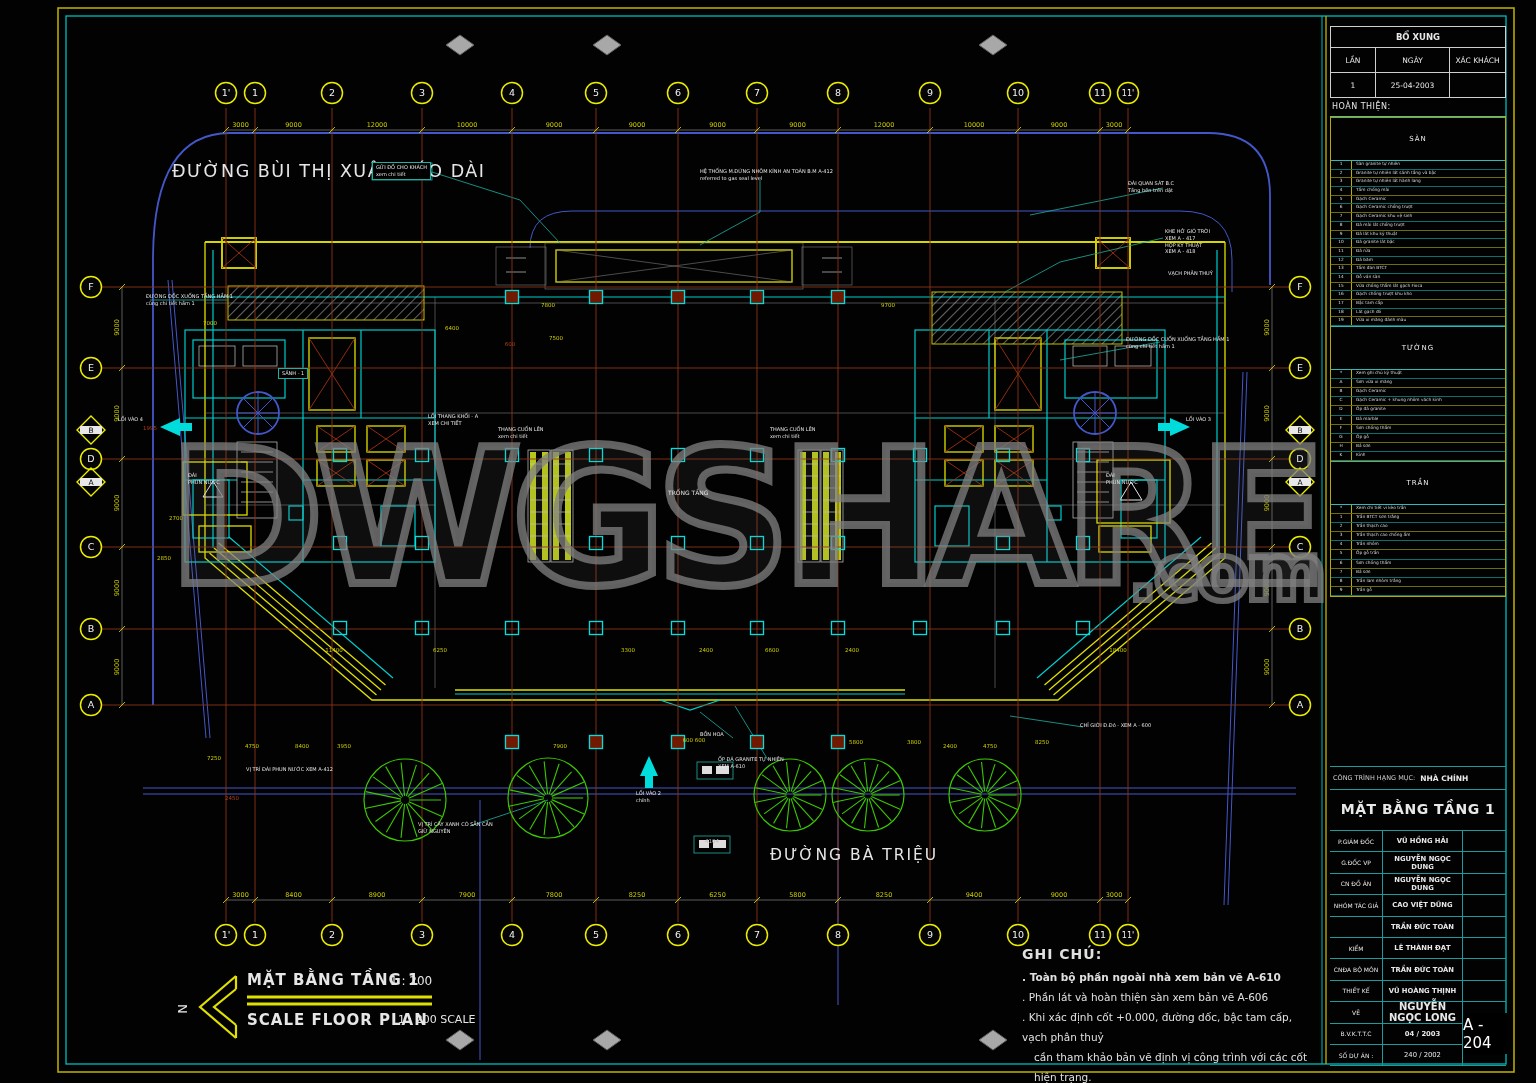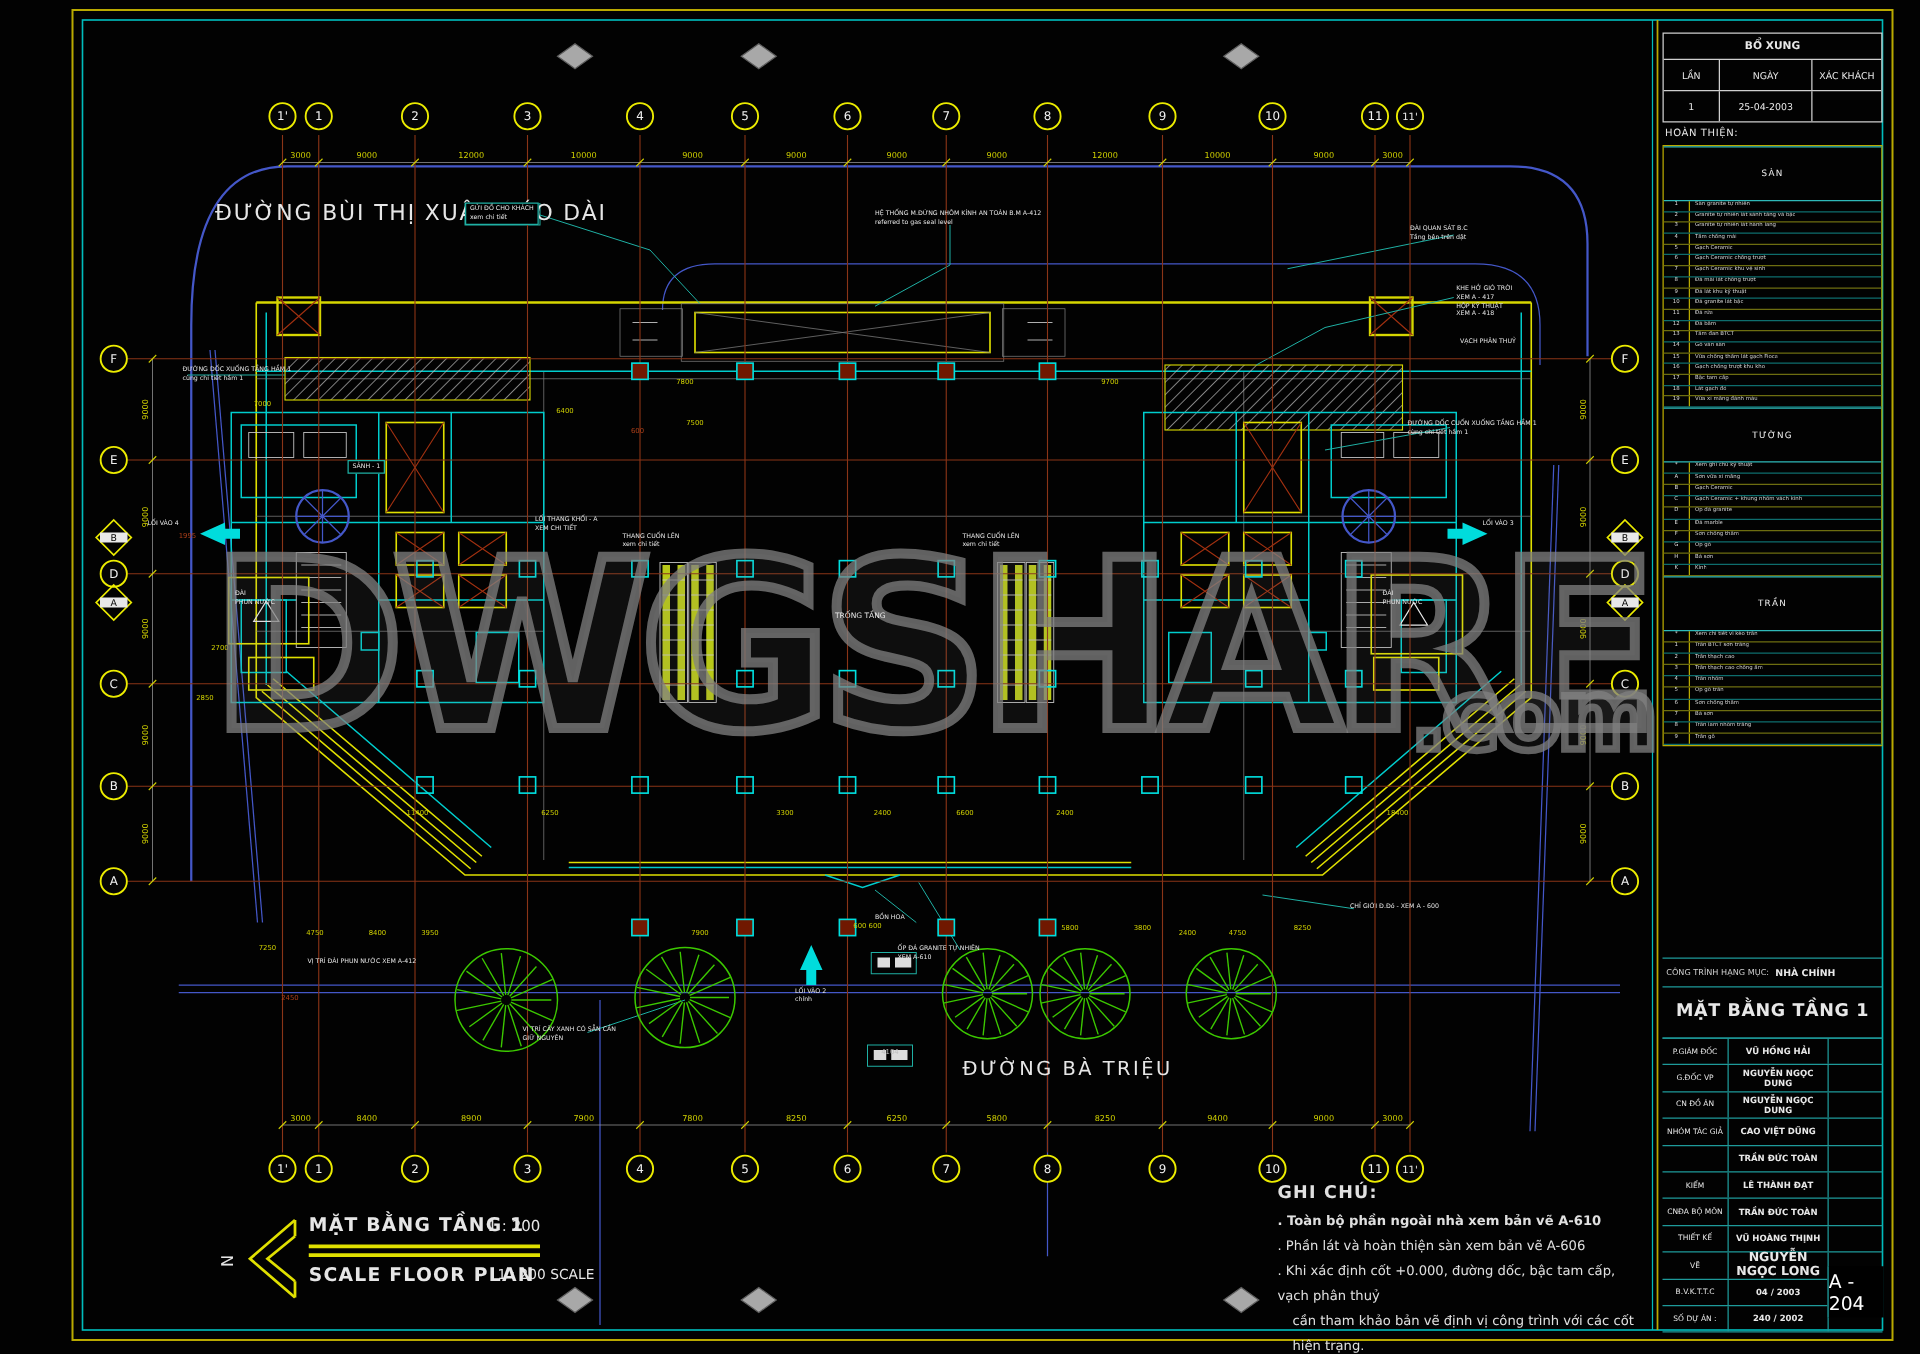--- a/index.html
+++ b/index.html
@@ -813,21 +813,21 @@
           <div class="c2" style="font-size: 10px; font-weight: bold;">NGUYỄN NGỌC LONG</div>
           <div class="c3"></div>
         </div>
         <div class="tb-row" style="height: 20.4px;">
           <div class="c1" style="font-size: 6px;">B.V.K.T.T.C</div>
           <div class="c2" style="font-size: 6.8px; font-weight: bold;">04 / 2003</div>
           <div class="c3"></div>
         </div>
         <div class="tb-row" style="height: 20.4px;">
           <div class="c1" style="font-size: 6px;">SỐ DỰ ÁN :</div>
-          <div class="c2" style="font-size: 6.8px; font-weight: bold;">240 / 2002</div>
+          <div class="c2" style="font-size: 6.8px; font-weight: normal;">240 / 2002</div>
           <div class="c3"></div>
         </div>
       </div>
     <div style="position:absolute;left:132px;top:989px;width:44px;height:41px;display:flex;align-items:center;justify-content:center;background:#000;border-left:1px solid #1e9a9a;">
       <span style="font-size:15px;color:#fff;">A - 204</span>
     </div>
   </div>
 
   <div id="labels-layer">
       <div class="lbl box" style="left: 372px; top: 162px; font-size: 5px;">GỬI ĐỒ CHO KHÁCH

